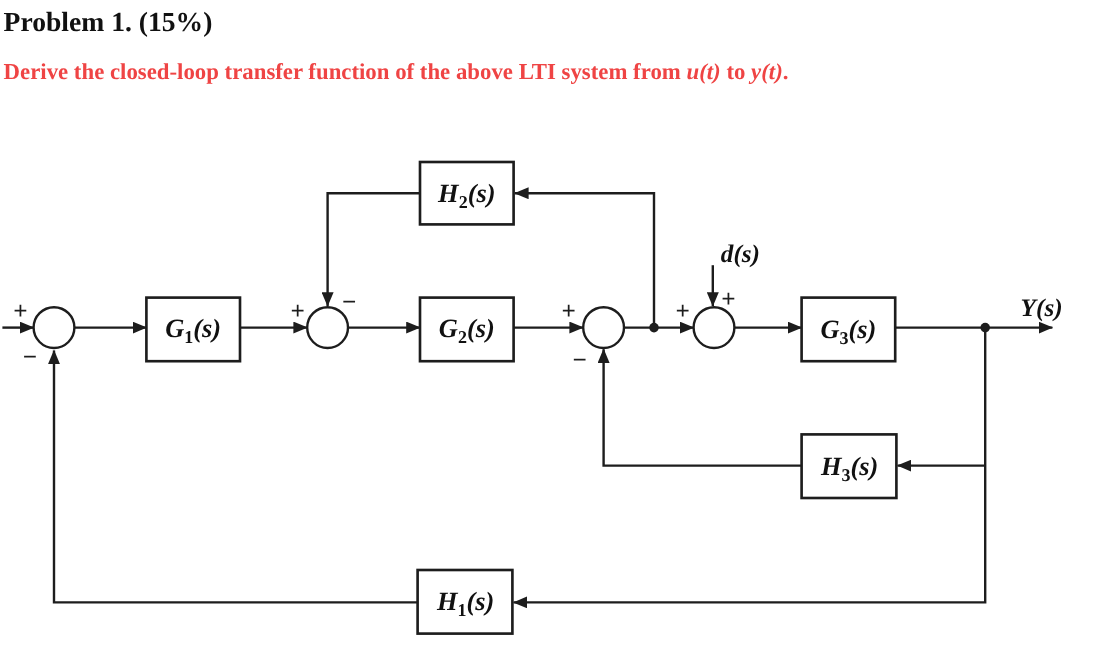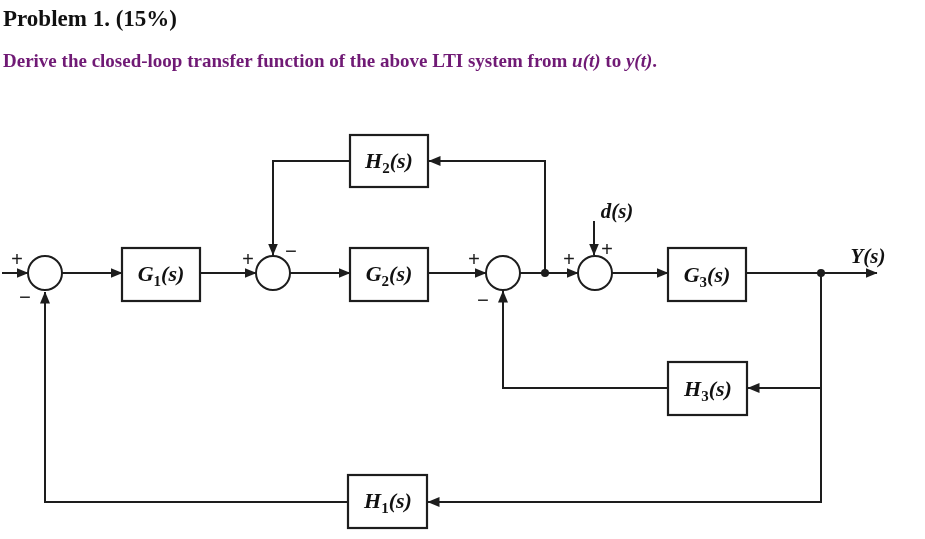--- a/index.html
+++ b/index.html
@@ -11,21 +11,21 @@
     overflow: hidden;
   }
   .page { position: absolute; inset: 0; }
   .title {
     position: absolute; left: 3px; top: 6px;
     font-size: 23px; font-weight: bold; color: #111;
     white-space: nowrap;
   }
   .instruction {
     position: absolute; left: 3px; top: 50px;
-    font-size: 19px; font-weight: bold; color: #701a75;
+    font-size: 19px; font-weight: bold; color: #ef4444;
     white-space: nowrap;
   }
   .instruction .math { font-style: italic; }
   svg.diagram { position: absolute; left: 0; top: 0; }
   .wire { fill: none; stroke: #1d1d1d; stroke-width: 2; }
   .box  { fill: #ffffff; stroke: #1d1d1d; stroke-width: 2.2; }
   .sum  { fill: #ffffff; stroke: #1d1d1d; stroke-width: 2; }
   .node { fill: #1d1d1d; stroke: none; }
   .blk-label {
     font-family: "Liberation Serif", "DejaVu Serif", serif;

